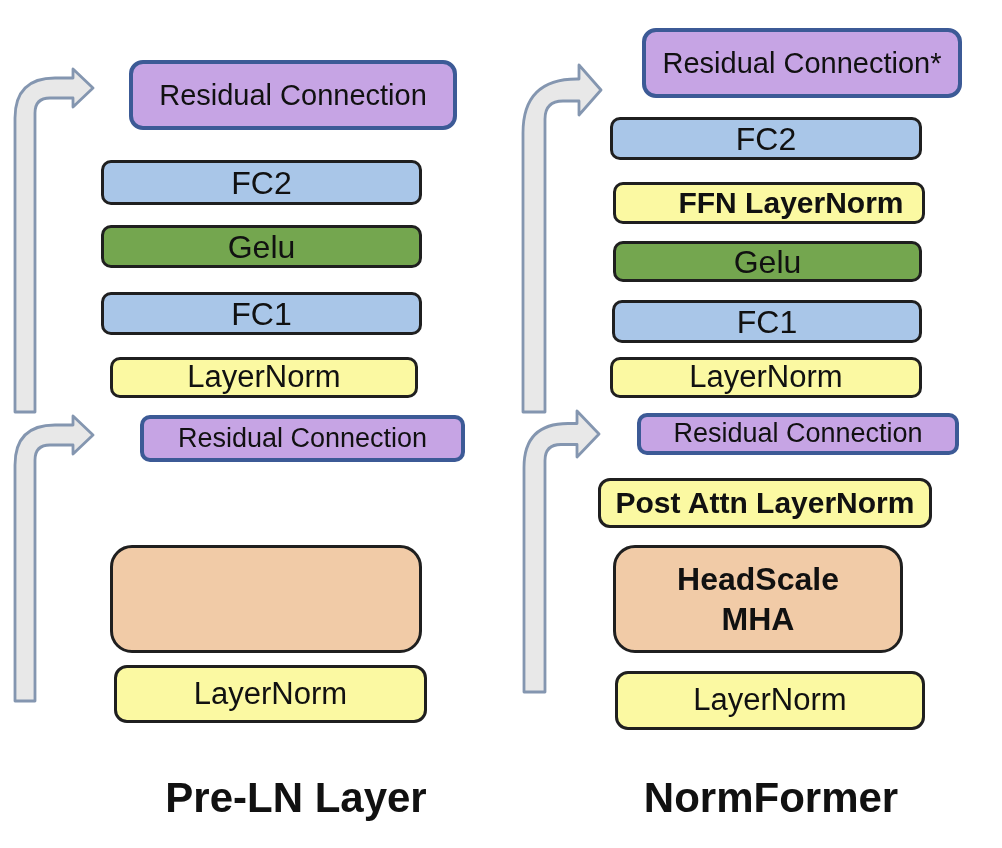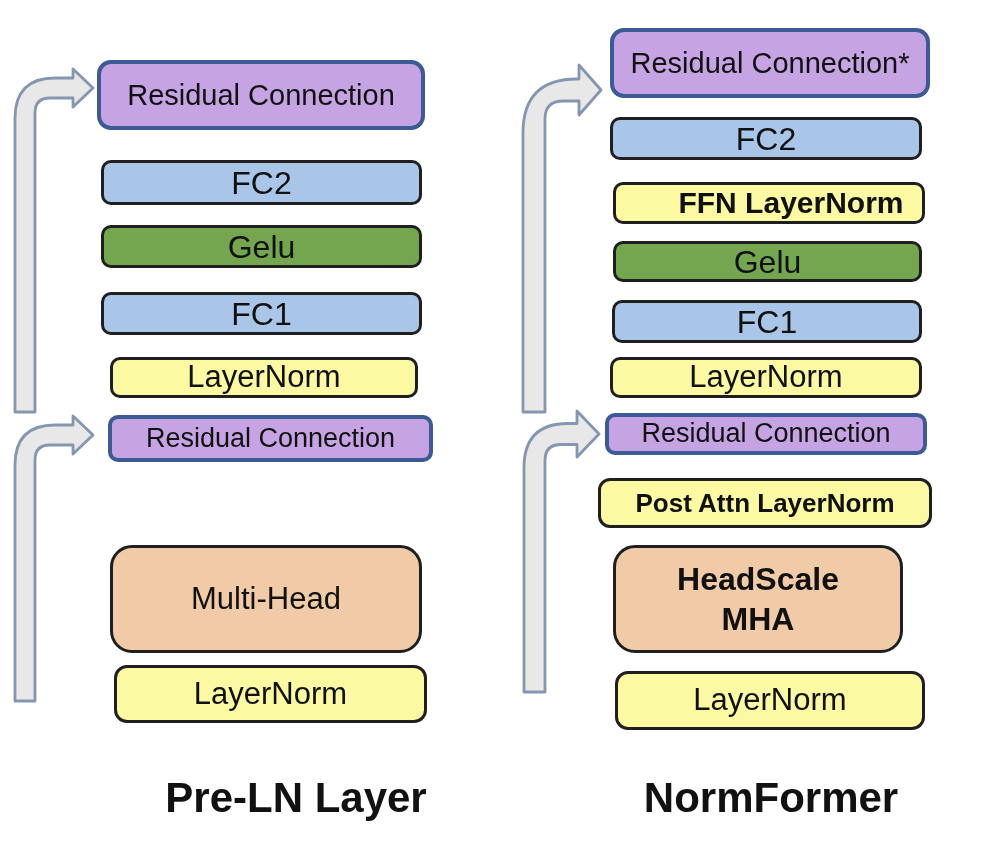--- a/index.html
+++ b/index.html
@@ -18,21 +18,21 @@
     display:flex;
     flex-direction:column;
     align-items:center;
     justify-content:center;
     text-align:center;
     line-height:1.25;
     white-space:nowrap;
     border-style:solid;
     border-width:3px;
   }
-  .box.residual{border-width:4px;}
+  .box.residual{border-width:4px;margin-left:32px;}
   .box.bold{font-weight:bold;}
   .caption{
     position:absolute;
     font-weight:bold;
     transform:translateX(-50%);
     white-space:nowrap;
   }
 </style>
 </head>
 <body>
@@ -45,31 +45,30 @@
       <path d="M 524 692 L 524 467.5 Q 524 423.5 568 423.5 L 577 423.5 L 577 411 L 599 434 L 577 457 L 577 444.5 L 561 444.5 Q 545 444.5 545 460.5 L 545 692 Z" fill="#E8E8E8" stroke="#8496B0" stroke-width="2.8" stroke-linejoin="round"></path>
     </svg>
   <div id="boxes">
       <div class="box residual" style="left: 97px; top: 60px; width: 328px; height: 70px; border-radius: 14px; font-size: 29px; background: rgb(198, 164, 228); border-color: rgb(60, 90, 150);">Residual Connection</div>
       <div class="box fc" style="left: 101px; top: 160px; width: 321px; height: 45px; border-radius: 10px; font-size: 32px; background: rgb(169, 198, 232); border-color: rgb(31, 31, 31);">FC2</div>
       <div class="box activation" style="left: 101px; top: 225px; width: 321px; height: 43px; border-radius: 10px; font-size: 32px; background: rgb(116, 166, 79); border-color: rgb(31, 31, 31);">Gelu</div>
       <div class="box fc" style="left: 101px; top: 292px; width: 321px; height: 43px; border-radius: 10px; font-size: 32px; background: rgb(169, 198, 232); border-color: rgb(31, 31, 31);">FC1</div>
       <div class="box norm" style="left: 110px; top: 357px; width: 308px; height: 41px; border-radius: 10px; font-size: 31px; background: rgb(251, 249, 162); border-color: rgb(31, 31, 31);">LayerNorm</div>
       <div class="box residual" style="left: 108px; top: 415px; width: 325px; height: 47px; border-radius: 10px; font-size: 27px; background: rgb(198, 164, 228); border-color: rgb(60, 90, 150);">Residual Connection</div>
       <div class="box attention" style="left: 110px; top: 545px; width: 312px; height: 108px; border-radius: 22px; font-size: 31px; background: rgb(241, 203, 167); border-color: rgb(31, 31, 31);">
-        <div>Multi-Head</div>
       </div>
       <div class="box norm" style="left: 114px; top: 665px; width: 313px; height: 58px; border-radius: 13px; font-size: 31px; background: rgb(251, 249, 162); border-color: rgb(31, 31, 31);">LayerNorm</div>
       <div class="box residual" style="left: 610px; top: 28px; width: 320px; height: 70px; border-radius: 14px; font-size: 29px; background: rgb(198, 164, 228); border-color: rgb(60, 90, 150);">Residual Connection*</div>
       <div class="box fc" style="left: 610px; top: 117px; width: 312px; height: 43px; border-radius: 10px; font-size: 32px; background: rgb(169, 198, 232); border-color: rgb(31, 31, 31);">FC2</div>
       <div class="box norm bold" style="left: 613px; top: 182px; width: 312px; height: 42px; border-radius: 10px; font-size: 30px; background: rgb(251, 249, 162); border-color: rgb(31, 31, 31); padding-left: 44px;">FFN LayerNorm</div>
       <div class="box activation" style="left: 613px; top: 241px; width: 309px; height: 41px; border-radius: 10px; font-size: 32px; background: rgb(116, 166, 79); border-color: rgb(31, 31, 31);">Gelu</div>
       <div class="box fc" style="left: 612px; top: 300px; width: 310px; height: 43px; border-radius: 10px; font-size: 32px; background: rgb(169, 198, 232); border-color: rgb(31, 31, 31);">FC1</div>
       <div class="box norm" style="left: 610px; top: 357px; width: 312px; height: 41px; border-radius: 10px; font-size: 31px; background: rgb(251, 249, 162); border-color: rgb(31, 31, 31);">LayerNorm</div>
       <div class="box residual" style="left: 605px; top: 413px; width: 322px; height: 42px; border-radius: 10px; font-size: 27px; background: rgb(198, 164, 228); border-color: rgb(60, 90, 150);">Residual Connection</div>
-      <div class="box norm bold" style="left: 598px; top: 478px; width: 334px; height: 50px; border-radius: 12px; font-size: 26px; background: rgb(251, 249, 162); border-color: rgb(31, 31, 31);">Post Attn LayerNorm</div>
+      <div class="box norm bold" style="left: 598px; top: 478px; width: 334px; height: 50px; border-radius: 12px; font-size: 30px; background: rgb(251, 249, 162); border-color: rgb(31, 31, 31);">Post Attn LayerNorm</div>
       <div class="box attention bold" style="left: 613px; top: 545px; width: 290px; height: 108px; border-radius: 22px; font-size: 32px; background: rgb(241, 203, 167); border-color: rgb(31, 31, 31);">
         <div>HeadScale</div>
         <div>MHA</div>
       </div>
       <div class="box norm" style="left: 615px; top: 671px; width: 310px; height: 59px; border-radius: 13px; font-size: 31px; background: rgb(251, 249, 162); border-color: rgb(31, 31, 31);">LayerNorm</div>
     </div>
   <div class="caption" id="caption-right" style="left:771px;top:774px;font-size:42px;">NormFormer</div>
   <div class="caption" id="caption-left" style="left:296px;top:774px;font-size:42px;">Pre-LN Layer</div>
 </div>
 

